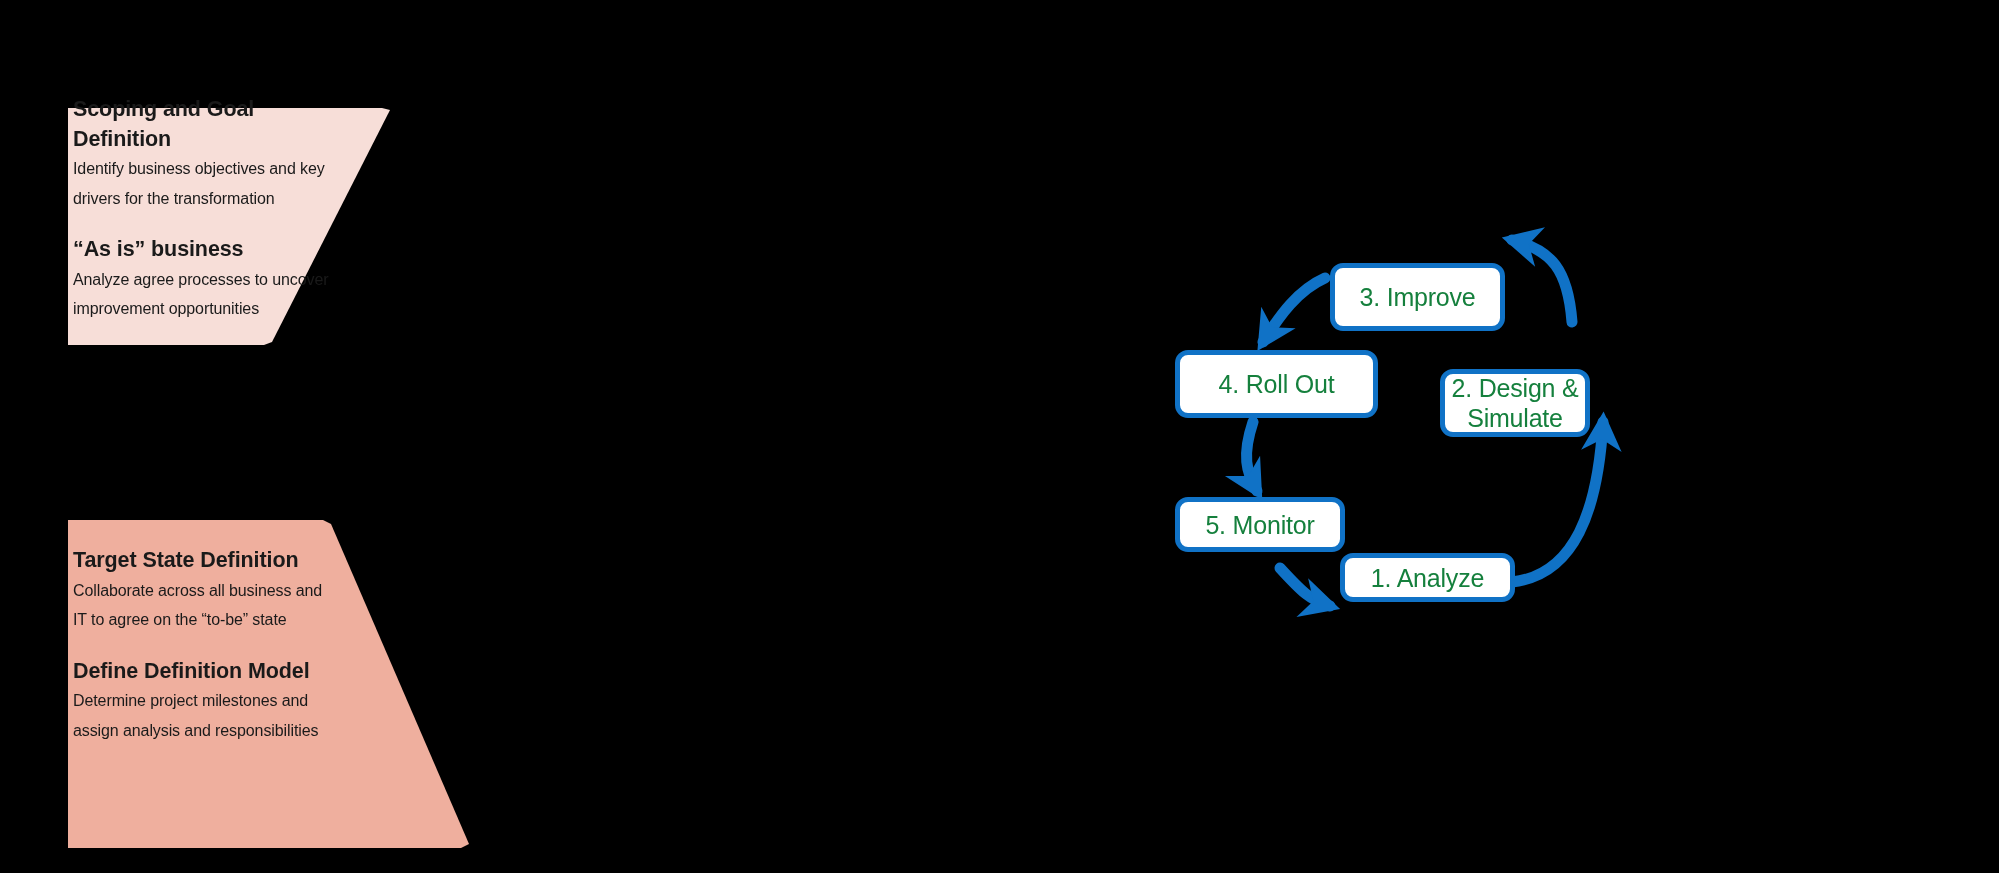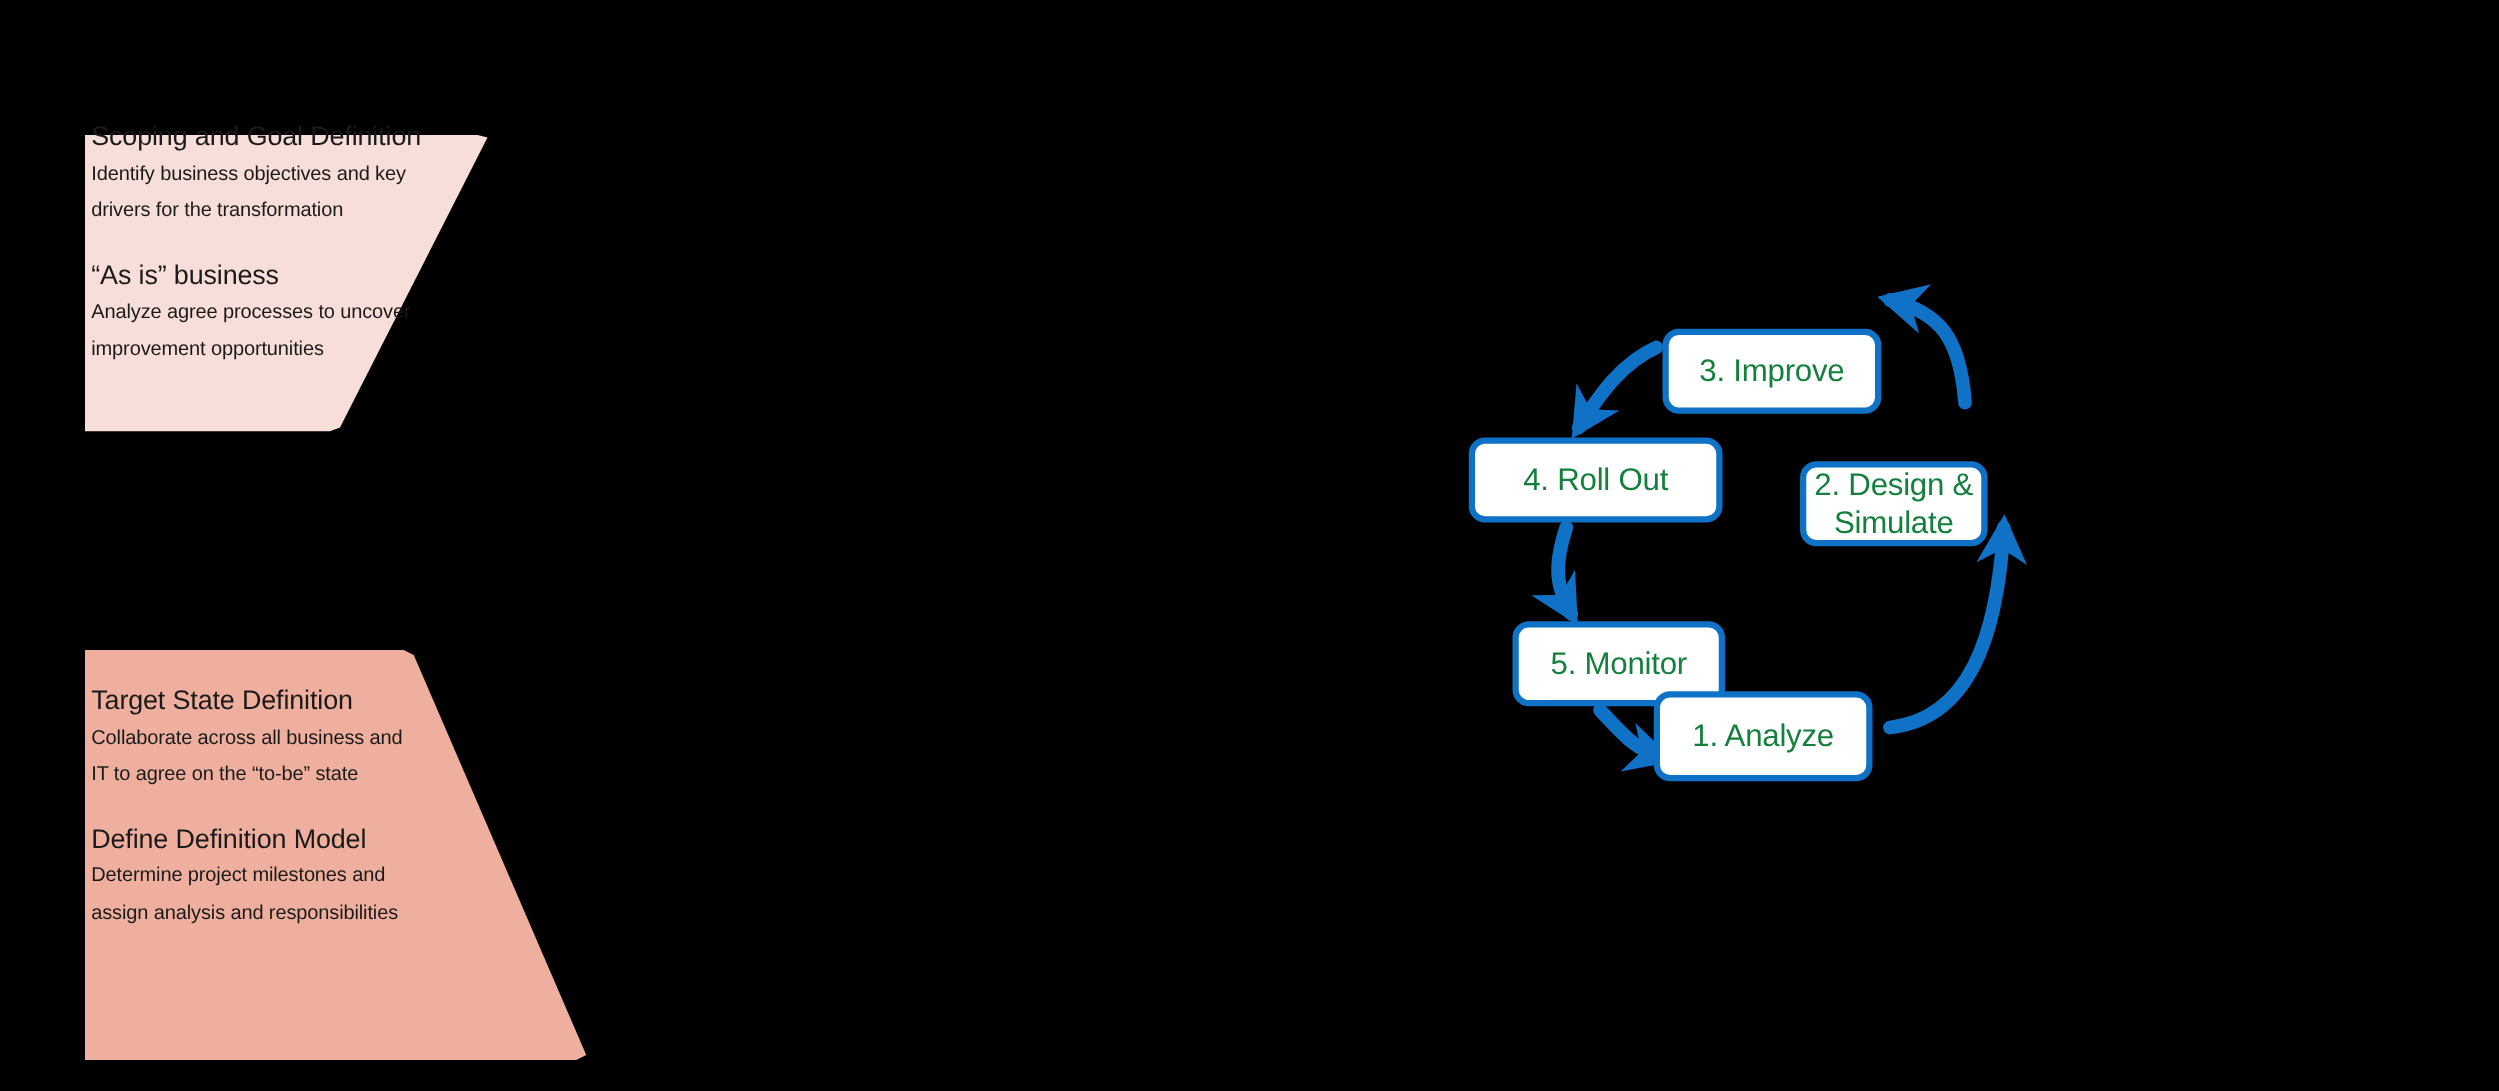--- a/index.html
+++ b/index.html
@@ -37,21 +37,21 @@
     position: absolute;
     z-index: 3;
     color: #1a1a1a;
     font-family: "Liberation Sans", sans-serif;
     font-size: 21.5px;
     line-height: 29.5px;
   }
   .blk { margin: 0 0 0 0; }
   .blk + .blk { margin-top: 22px; }
   .blk-title {
-    font-weight: normal;
+    font-weight: bold;
     font-size: 21.5px;
     line-height: 29.5px;
     letter-spacing: -0.1px;
   }
   .blk-body {
     font-weight: normal;
     font-size: 16px;
     line-height: 29.5px;
     letter-spacing: -0.1px;
   }
@@ -90,22 +90,22 @@
     font-family: "Liberation Sans", sans-serif;
     font-size: 25px;
     line-height: 30px;
     letter-spacing: -0.2px;
     z-index: 5;
     white-space: pre-line;
   }
   #node-improve  { left: 210px; top: 53px;  width: 175px; height: 68px; }
   #node-rollout  { left: 55px;  top: 140px; width: 203px; height: 68px; }
   #node-design   { left: 320px; top: 115px; width: 150px; height: 68px; margin-top: 44px; }
-  #node-monitor  { left: 55px;  top: 287px; width: 170px; height: 68px; margin-left: 35px; }
-  #node-analyze  { left: 203px; top: 343px; width: 175px; height: 72px; }
+  #node-monitor  { left: 55px;  top: 287px; width: 170px; height: 55px; }
+  #node-analyze  { left: 220px; top: 343px; width: 175px; height: 49px; }
 </style>
 </head>
 <body>
 
 <div id="canvas">
 
   <div class="panel" id="panel-1">
     <svg class="panel-shape" viewBox="0 0 500 270" preserveAspectRatio="none">
       <polygon points="8,28 322,28 330,30 212,262 204,265 8,265" fill="#F7DED8"></polygon>
     </svg>

